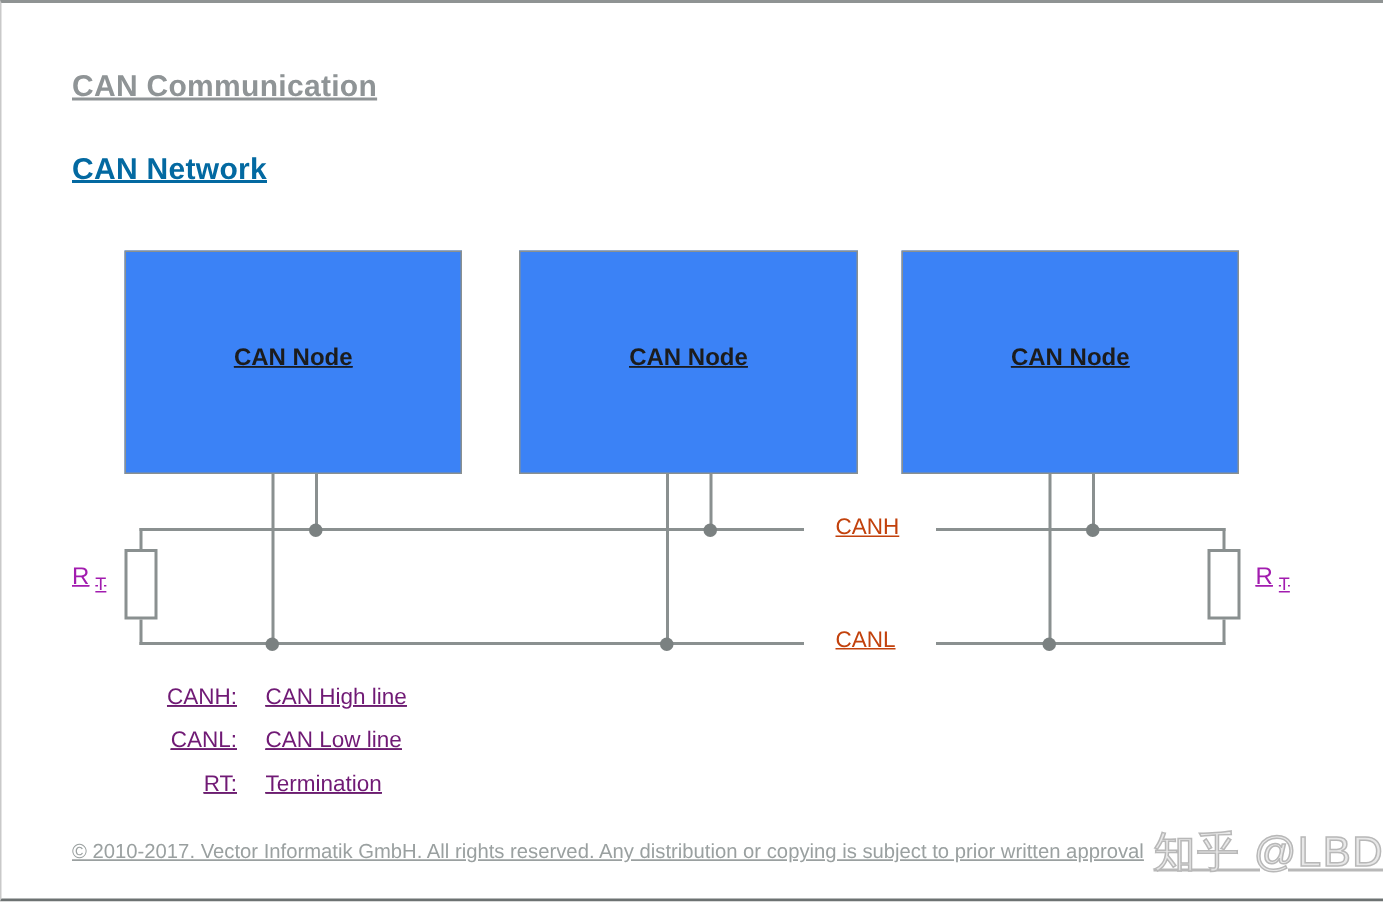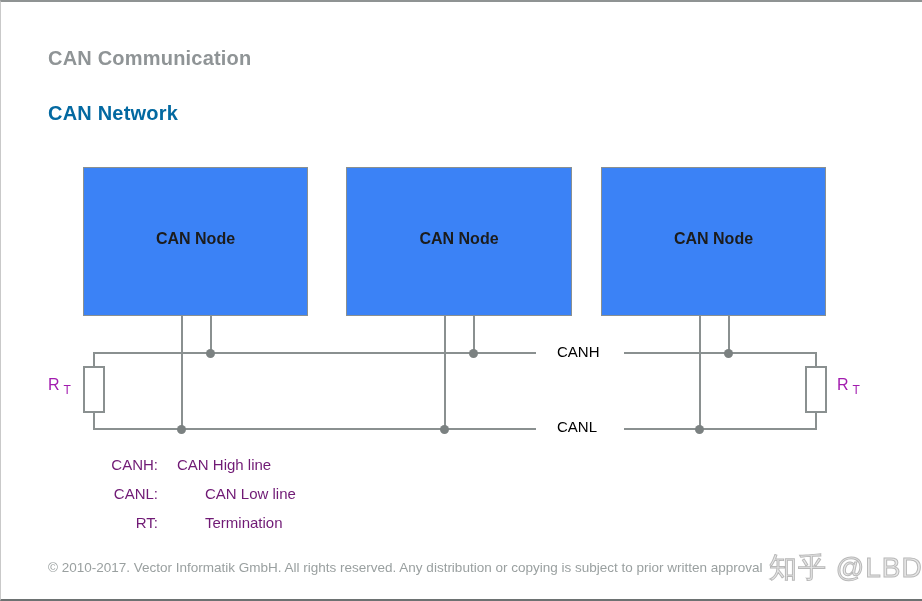--- a/index.html
+++ b/index.html
@@ -1,15 +1,15 @@
 <!DOCTYPE html>
 <html><head>
 <meta charset="utf-8">
 <style>
-  * { margin: 0; padding: 0; box-sizing: border-box; }
+  * { margin: 0; padding: 0; box-sizing: border-box; text-decoration: underline; }
   html, body { background: #ffffff; }
   body { font-family: "Liberation Sans", "DejaVu Sans", sans-serif; }
 
   .stage {
     position: relative;
     width: 922px;
     height: 601px;
     background: #ffffff;
     border-top: 2px solid #8f9393;
     border-left: 1px solid #c9c9c9;
@@ -95,21 +95,21 @@
     width: 22px; height: 47px;
     background: #ffffff;
     border: 2px solid #8a9090;
   }
   .resistor-left  { left: 82px;  top: 364px; }
   .resistor-right { left: 804px; top: 364px; }
 
   .bus-label {
     position: absolute;
     font-size: 15px;
-    color: #000000;
+    color: #c2410c;
     background: #ffffff;
   }
   .bus-label-canh { left: 556px; top: 341px; }
   .bus-label-canl { left: 556px; top: 416px; }
 
   .rt-label {
     position: absolute;
     font-size: 16px;
     color: #a21caf;
   }
@@ -123,21 +123,21 @@
   .legend {
     position: absolute;
     left: 60px; top: 454px;
     width: 340px;
   }
   .legend-row {
     display: flex;
     font-size: 15px;
     color: #701a75;
   }
-  .legend-row + .legend-row { margin-top: 12px; gap: 28px; }
+  .legend-row + .legend-row { margin-top: 12px; }
   .legend-term {
     width: 97px;
     text-align: right;
   }
   .legend-def {
     margin-left: 19px;
   }
 
   .footer-copyright {
     position: absolute;

